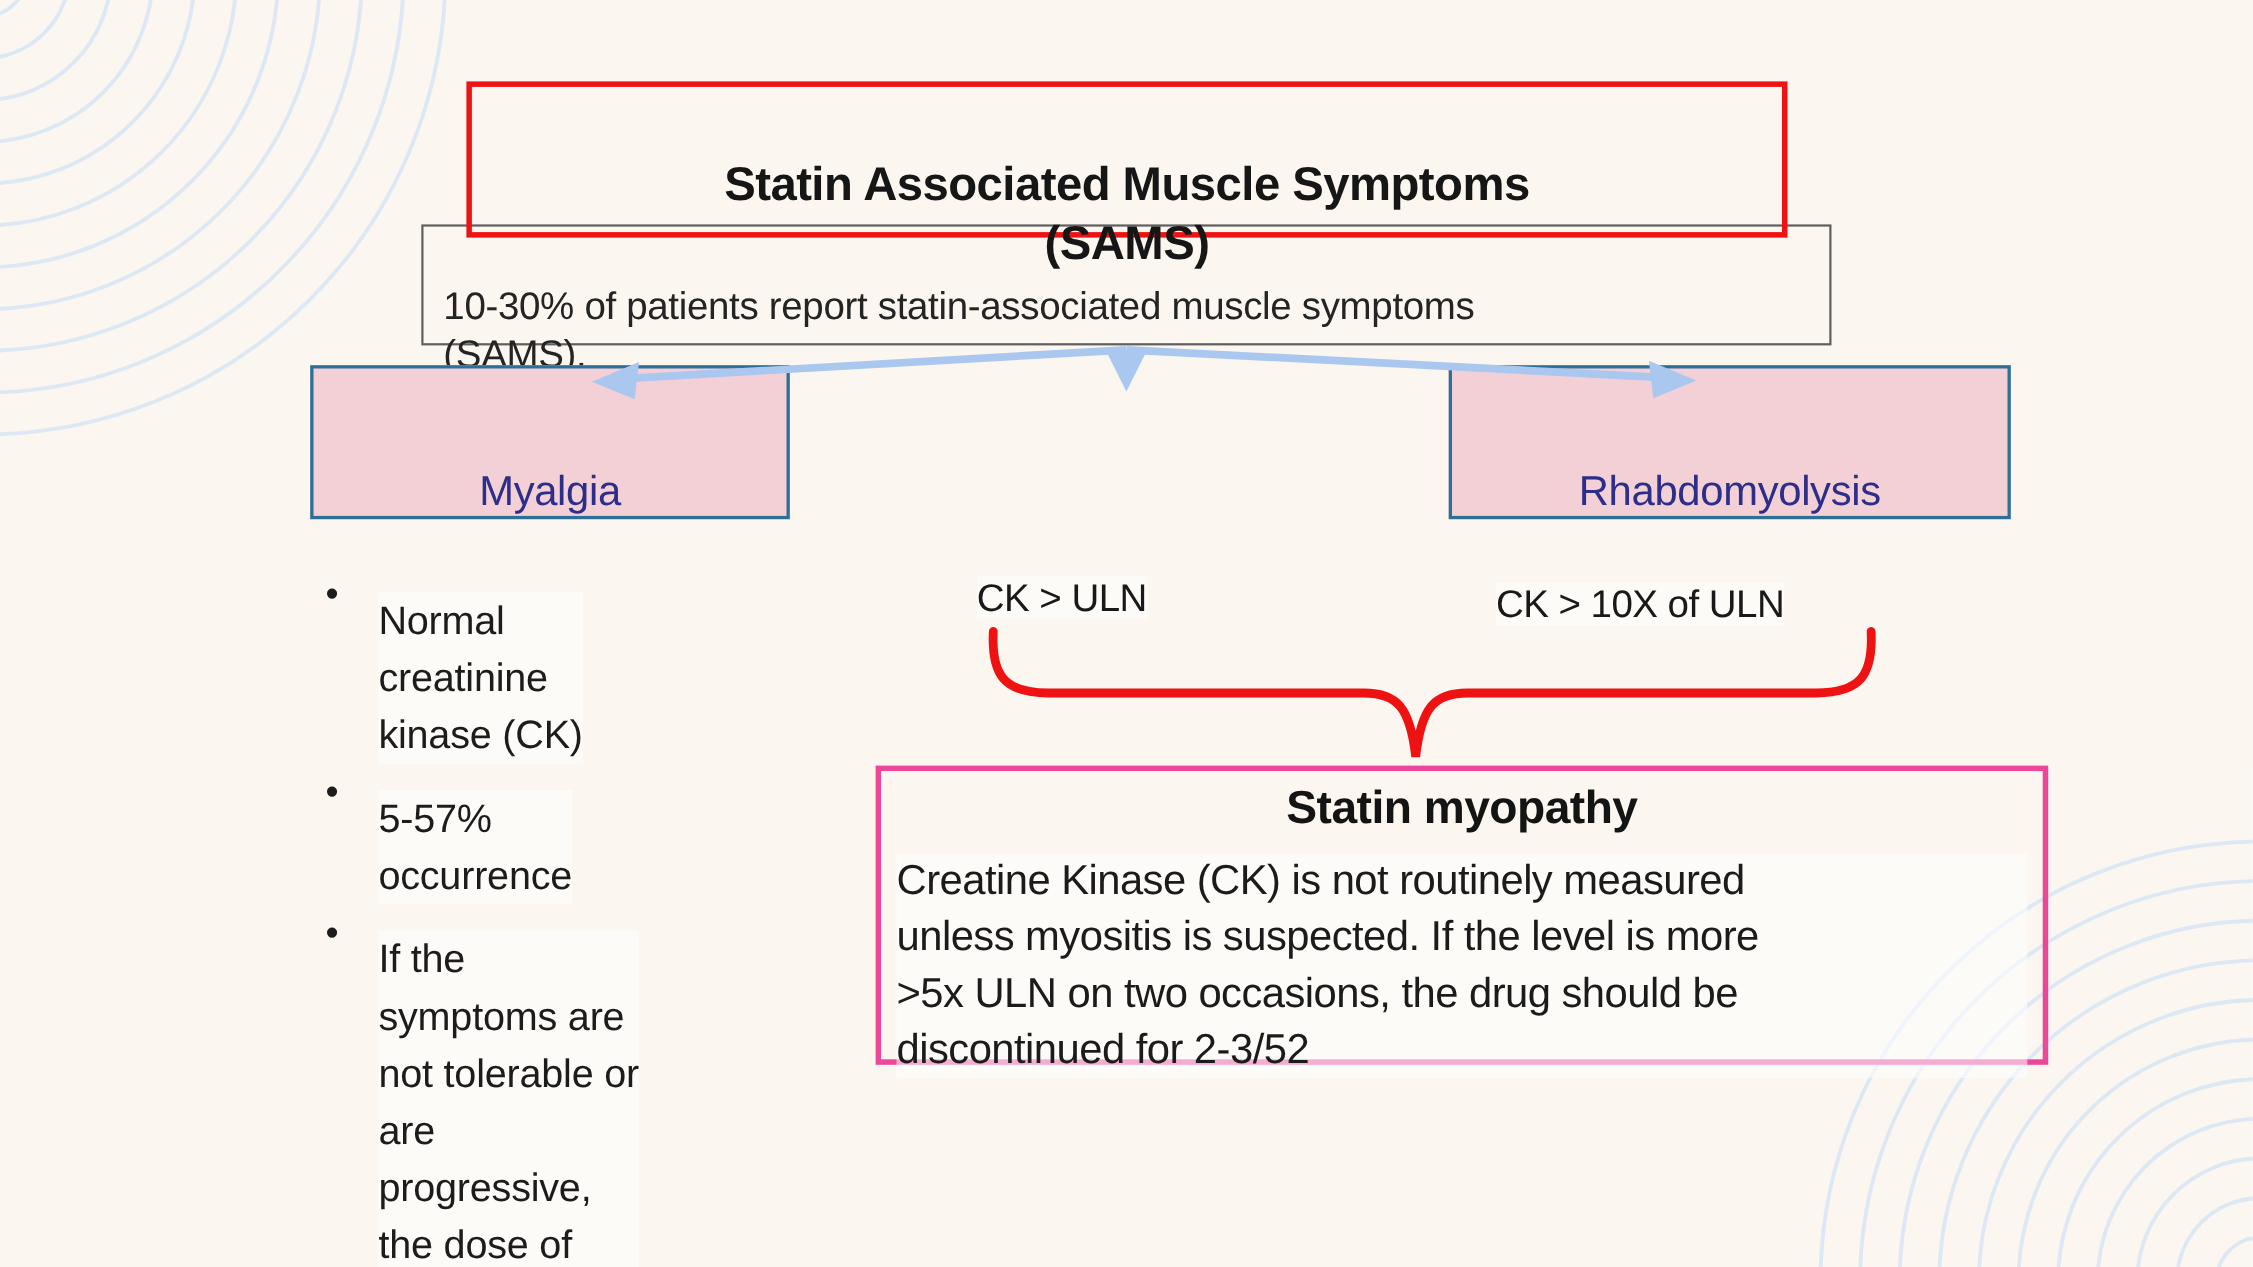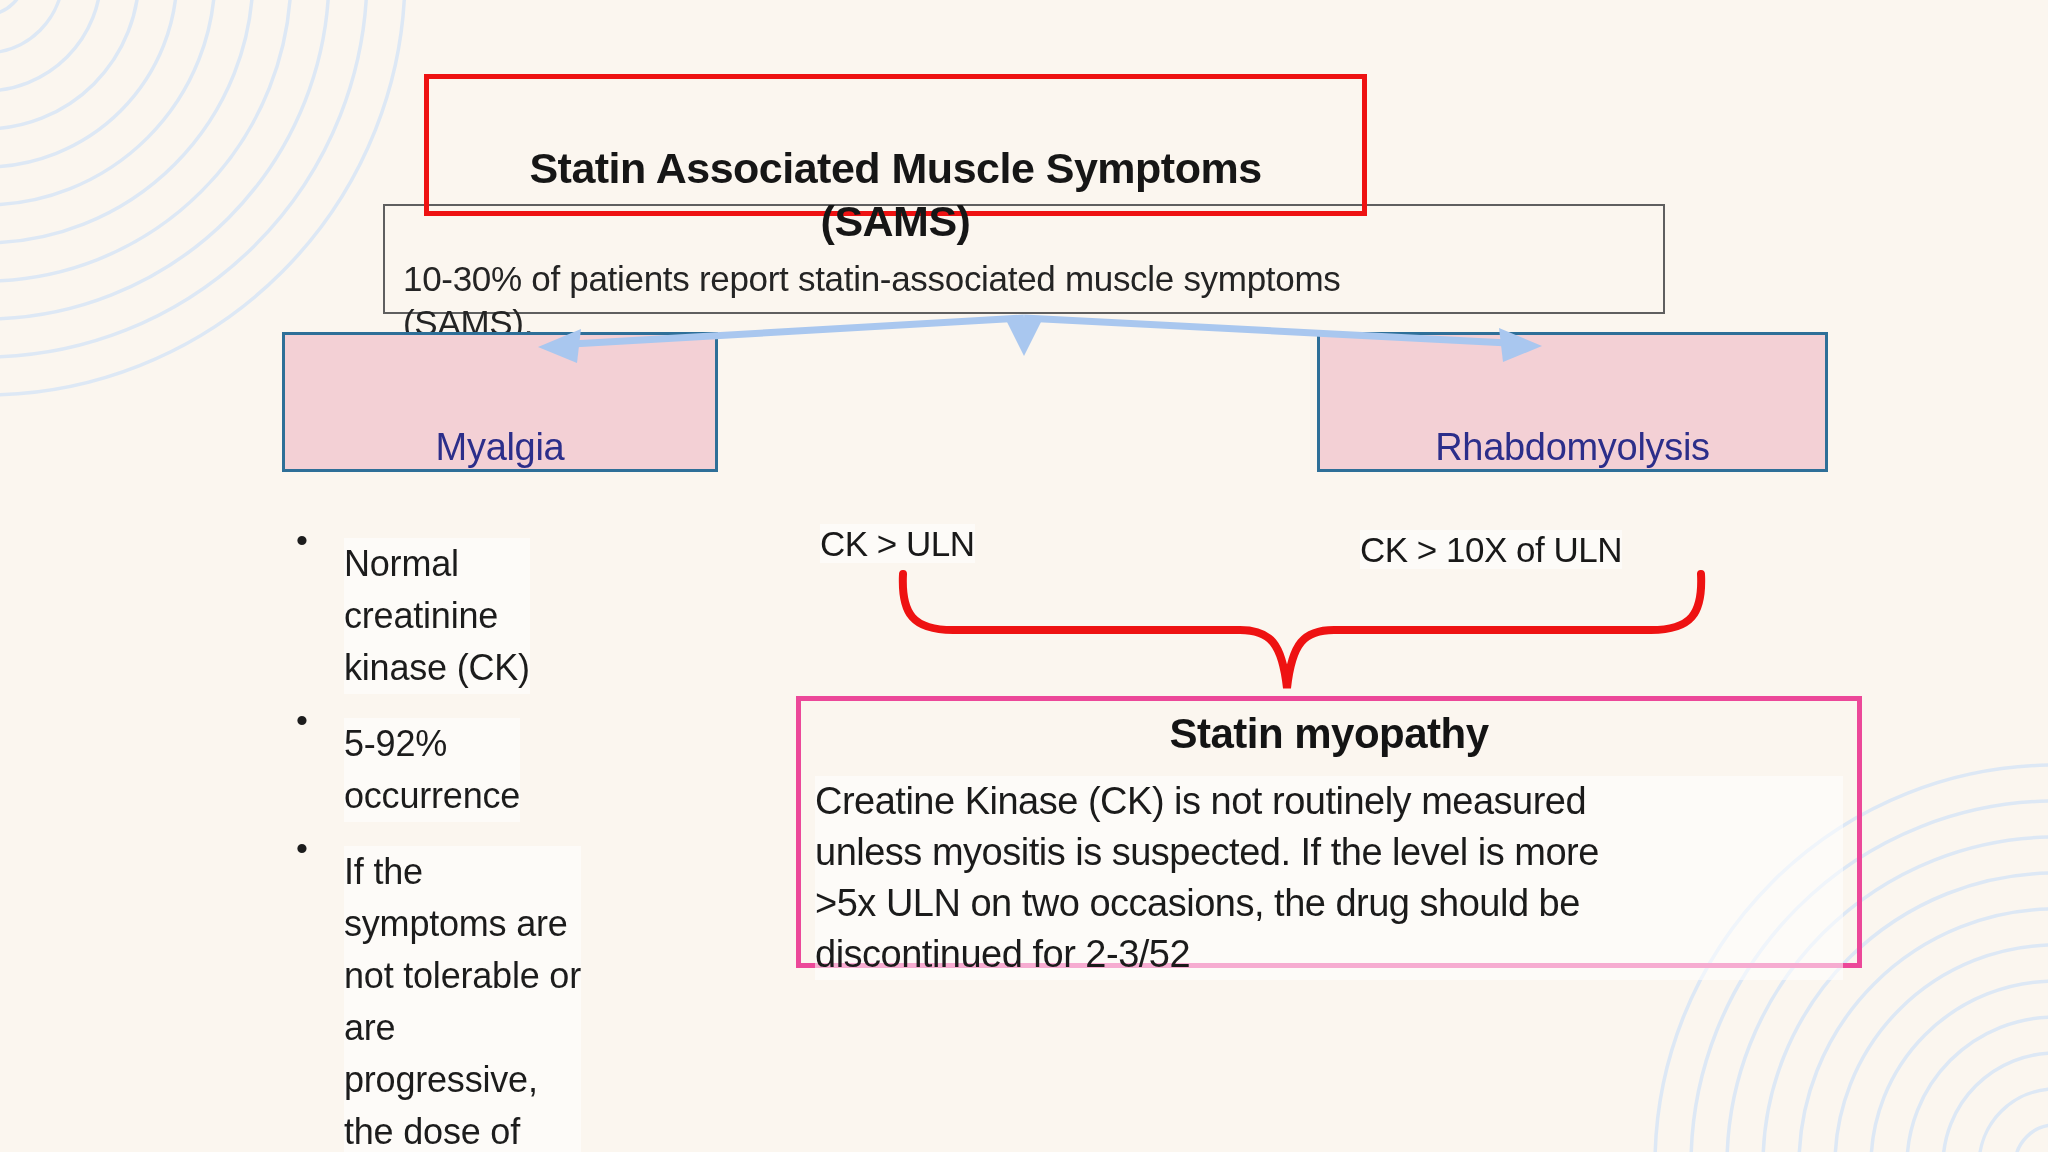--- a/index.html
+++ b/index.html
@@ -8,21 +8,21 @@
     background:#fbf6ef; overflow:hidden;
     font-family:"Liberation Sans", sans-serif;
     color:#1c1c1c;
   }
   #stage * { box-sizing:border-box; }
   svg.overlay { position:absolute; left:0; top:0; width:2048px; height:1152px; pointer-events:none; }
   #rings { z-index:0; }
   #connectors { z-index:4; }
 
   .title-box {
-    position:absolute; left:424px; top:74px; width:943px; height:142px;
+    position:absolute; left:424px; top:74px; width:1201px; height:142px;
     border:5px solid #ee1212; z-index:3;
     text-align:center; font-weight:bold; font-size:43px; line-height:53px;
     padding-top:10px; letter-spacing:-0.5px; white-space:pre-line; color:#161616;
   }
   .intro-box {
     position:absolute; left:383px; top:204px; width:1282px; height:110px;
     border:2px solid #5f5f5f; z-index:2;
     font-size:35px; line-height:44px; padding:7px 0 0 18px;
     letter-spacing:-0.3px; white-space:pre-line; color:#242424;
   }
@@ -45,21 +45,21 @@
     width:48px; flex:0 0 48px; font-size:34px; line-height:52px; color:#1c1c1c;
   }
   .bullet-text {
     font-size:36px; line-height:52px; white-space:pre-line; letter-spacing:-0.2px;margin-top:24px;
   }
   .hl { background:rgba(255,255,255,0.55); }
 
   .ck-note {
     position:absolute; z-index:2; font-size:35px; letter-spacing:-0.5px; color:#191919;
   }
-  .ck-uln { left:820px; top:524px;text-align:center; }
+  .ck-uln { left:888px; top:524px;text-align:center; }
   .ck-10x { left:1360px; top:530px; }
 
   .myopathy-box {
     position:absolute; left:796px; top:696px; width:1066px; height:272px;
     border:5px solid #ec4899; z-index:2; background:transparent;
     padding:6px 14px 0 14px;
   }
   .myopathy-heading {
     text-align:center; font-weight:bold; font-size:42px; line-height:54px;
     letter-spacing:-0.5px; color:#141414;
@@ -120,21 +120,21 @@
 
   <ul class="bullet-list">
     <li>
       <span class="bullet-marker">•</span>
       <span class="bullet-text hl">Normal
 creatinine
 kinase (CK)</span>
     </li>
     <li>
       <span class="bullet-marker">•</span>
-      <span class="bullet-text hl">5-92%
+      <span class="bullet-text hl">5-57%
 occurrence</span>
     </li>
     <li>
       <span class="bullet-marker">•</span>
       <span class="bullet-text hl">If the
 symptoms are
 not tolerable or
 are
 progressive,
 the dose of

